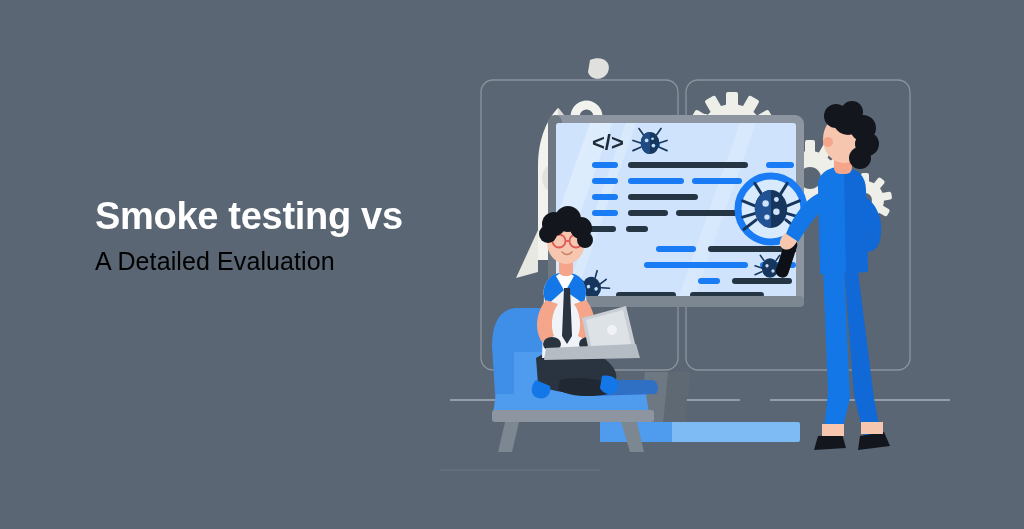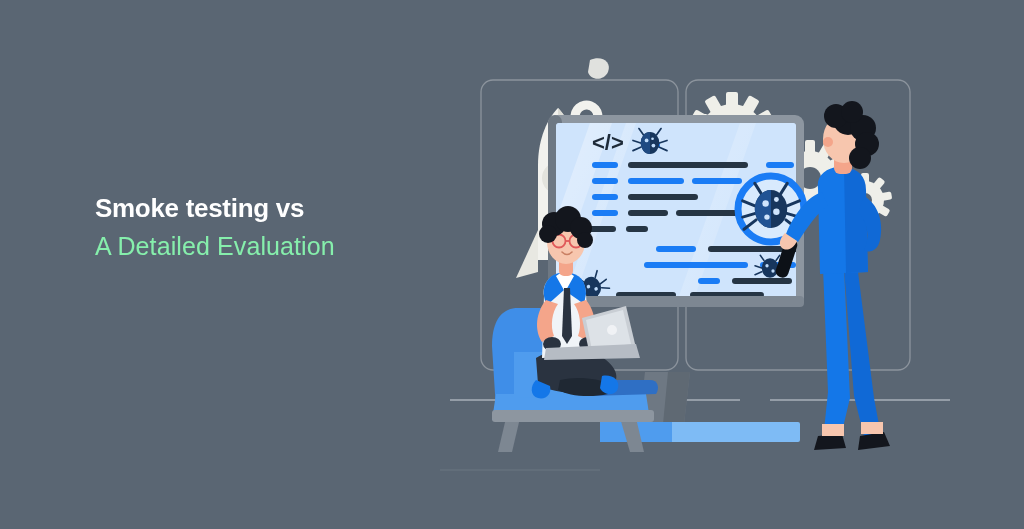--- a/index.html
+++ b/index.html
@@ -10,29 +10,29 @@
     position:relative;
   }
   .banner{position:absolute;inset:0;background:#5a6673;}
 
   
   .text-block{
     position:absolute;left:95px;top:192px;width:380px;
   }
   .headline{
     color:#ffffff;
-    font-size:26px;
+    font-size:38px;
     font-weight:bold;
     line-height:1.30;
     letter-spacing:-0.3px;
     margin:0;
   }
   .headline .l2{display:block;}
   .subhead{
-    color:#86efac;
+    color:#000000;
     font-size:25px;
     font-weight:300;
     letter-spacing:0.1px;
     margin:6px 0 0 0;
   }
 
   
   .stage{position:absolute;left:440px;top:0;width:584px;height:529px;}
   .stage svg{display:block;}
 </style>

